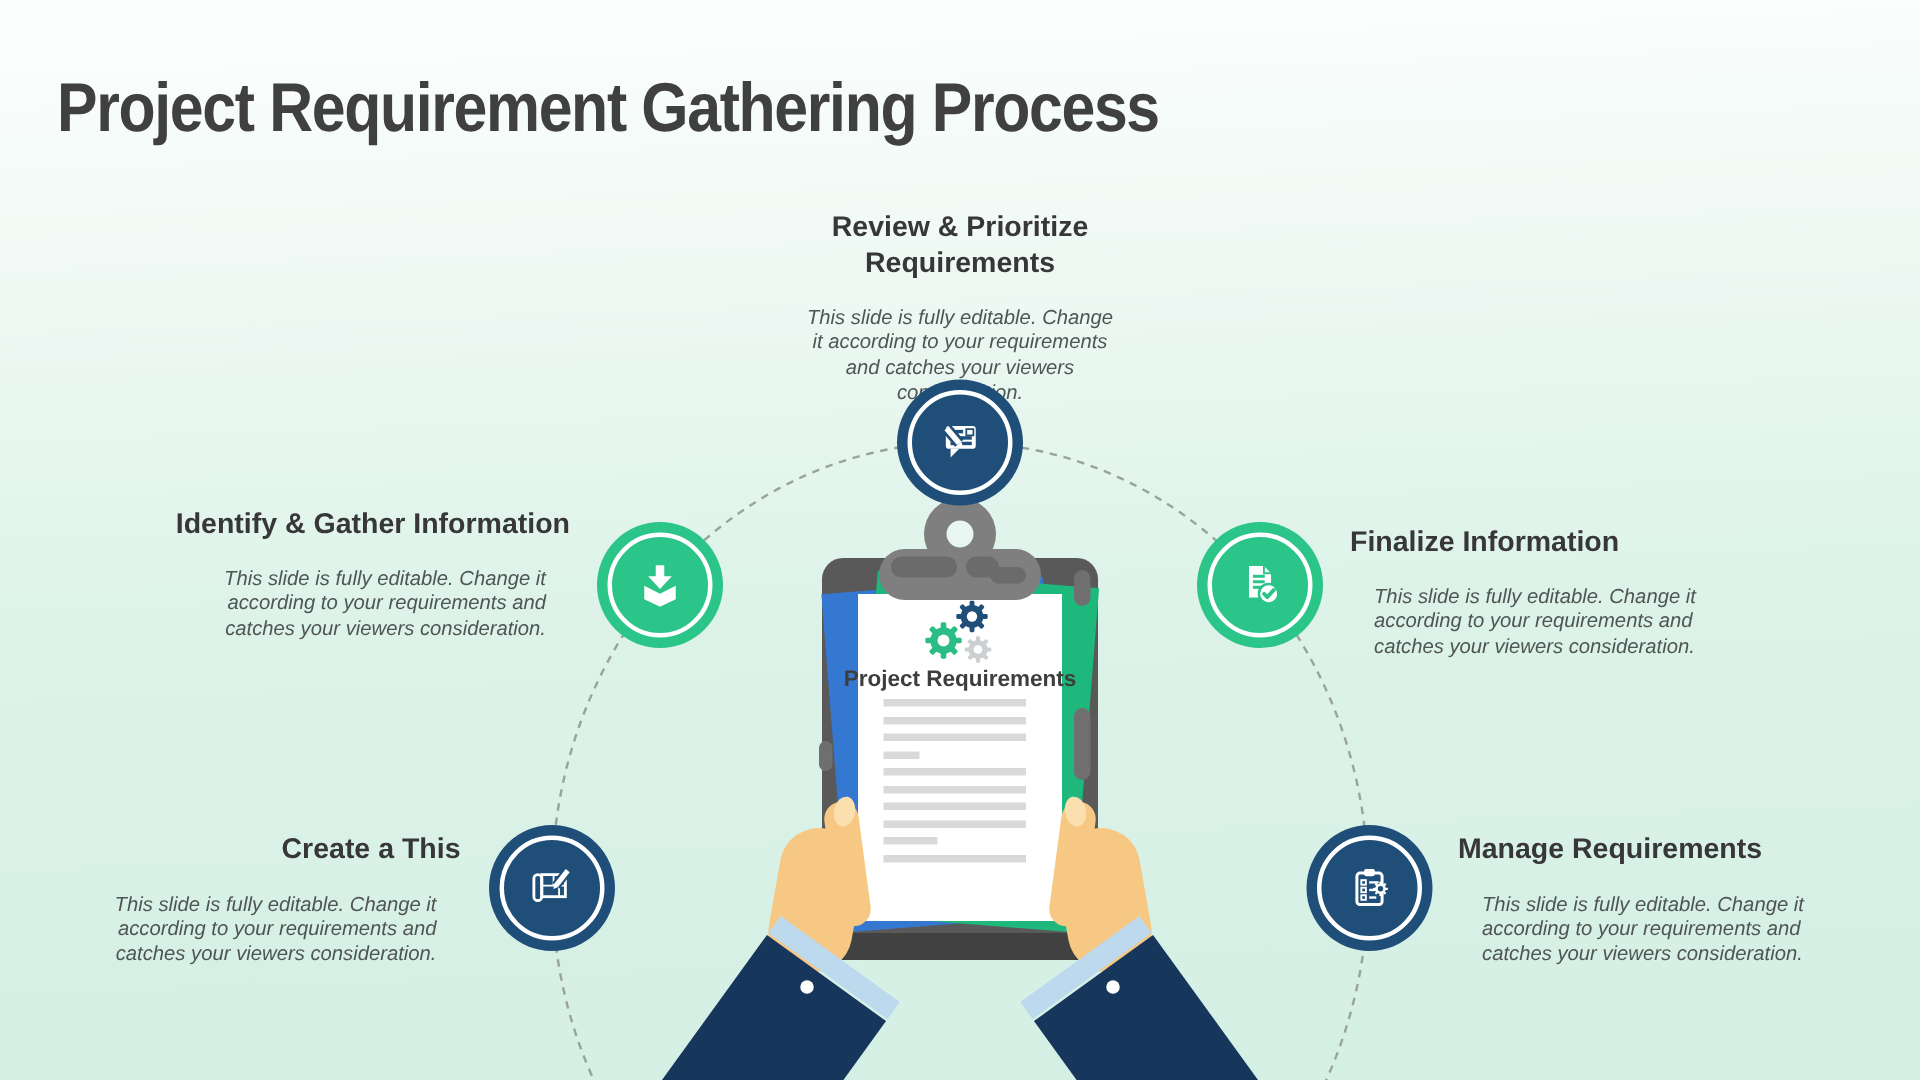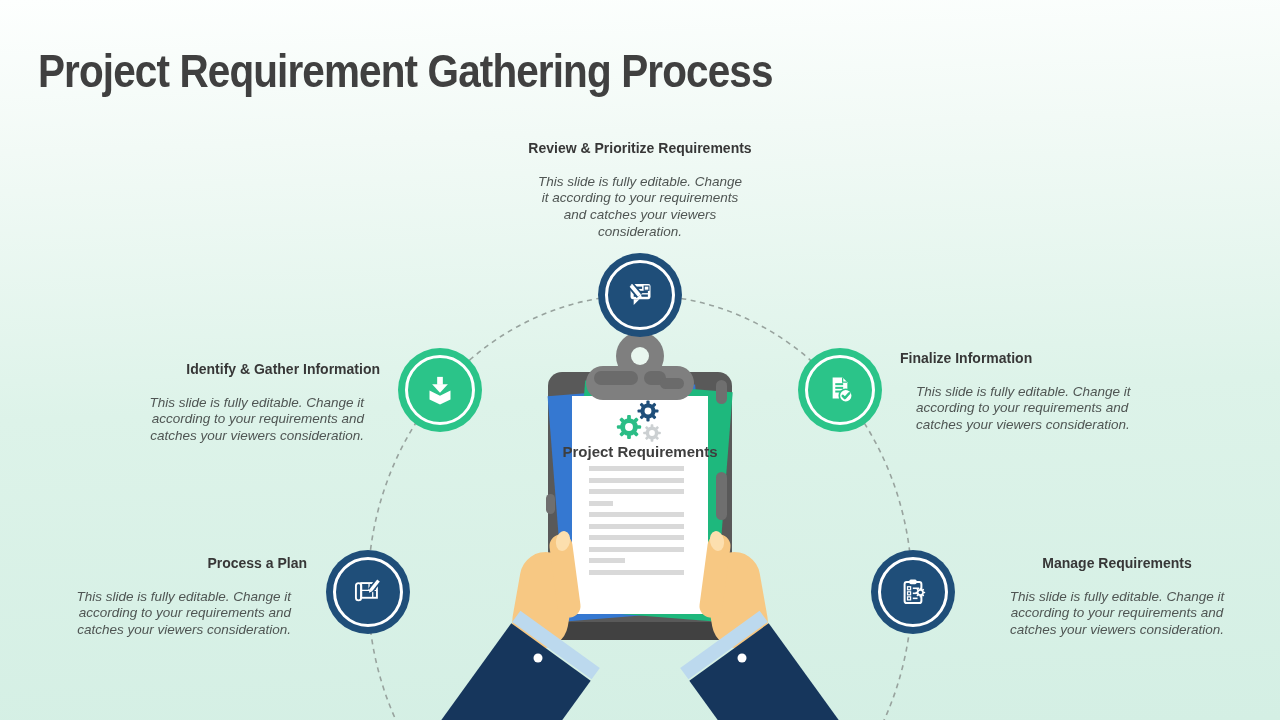--- a/index.html
+++ b/index.html
@@ -7,27 +7,27 @@
     width:1280px;height:720px;overflow:hidden;position:relative;
     font-family:"Liberation Sans",sans-serif;
     background:linear-gradient(178deg,#fdfffe 0%,#f2faf6 20%,#ddf3e9 55%,#d4efe4 100%);
   }
   .title{
     position:absolute;left:38px;top:44px;
     font-size:46px;font-weight:700;color:#404040;letter-spacing:-1px;
     transform:scaleX(.88);transform-origin:left top;white-space:nowrap;
   }
   .step{position:absolute;}
-  .step h2{margin:0 0 5px;font-size:14px;font-weight:700;color:#373737;line-height:1.25;}
+  .step h2{margin:0 0 5px;font-size:19px;font-weight:700;color:#373737;line-height:1.25;}
   .step p{margin:16px;font-size:13.5px;line-height:1.24;color:#4f5553;font-style:italic;}
   #step-review{left:520px;top:140px;width:240px;text-align:center;}
-  #step-identify{left:95px;top:361px;width:285px;text-align:right;}
+  #step-identify{left:95px;top:338px;width:285px;text-align:right;}
   #step-finalize{left:900px;top:350px;width:290px;text-align:left;}
   #step-create{left:22px;top:555px;width:285px;text-align:right;}
-  #step-manage{left:972px;top:555px;width:290px;text-align:center;}
+  #step-manage{left:972px;top:555px;width:290px;text-align:left;}
 
   .badge{
     position:absolute;width:84px;height:84px;border-radius:50%;
     display:flex;align-items:center;justify-content:center;
   }
   .badge::before{content:"";position:absolute;inset:7px;border:3px solid #fff;border-radius:50%;}
   .badge.blue{background:#1f4e79;color:#1f4e79;}
   .badge.green{background:#2bc489;color:#2bc489;}
   .badge svg{width:42px;height:42px;position:relative;}
   #badge-review{left:598px;top:253px;}
@@ -138,21 +138,21 @@
 </div>
 <div class="step" id="step-identify">
   <h2>Identify &amp; Gather Information</h2>
   <p>This slide is fully editable. Change it according to your requirements and catches your viewers consideration.</p>
 </div>
 <div class="step" id="step-finalize">
   <h2>Finalize Information</h2>
   <p>This slide is fully editable. Change it according to your requirements and catches your viewers consideration.</p>
 </div>
 <div class="step" id="step-create">
-  <h2>Process a Plan</h2>
+  <h2>Create a This</h2>
   <p>This slide is fully editable. Change it according to your requirements and catches your viewers consideration.</p>
 </div>
 <div class="step" id="step-manage">
   <h2>Manage Requirements</h2>
   <p>This slide is fully editable. Change it according to your requirements and catches your viewers consideration.</p>
 </div>
 
 <div class="badge blue" id="badge-review">
   <svg viewBox="0 0 40 40">
     <rect x="11" y="9.5" width="19" height="14.5" rx="2" fill="#fff"></rect>

